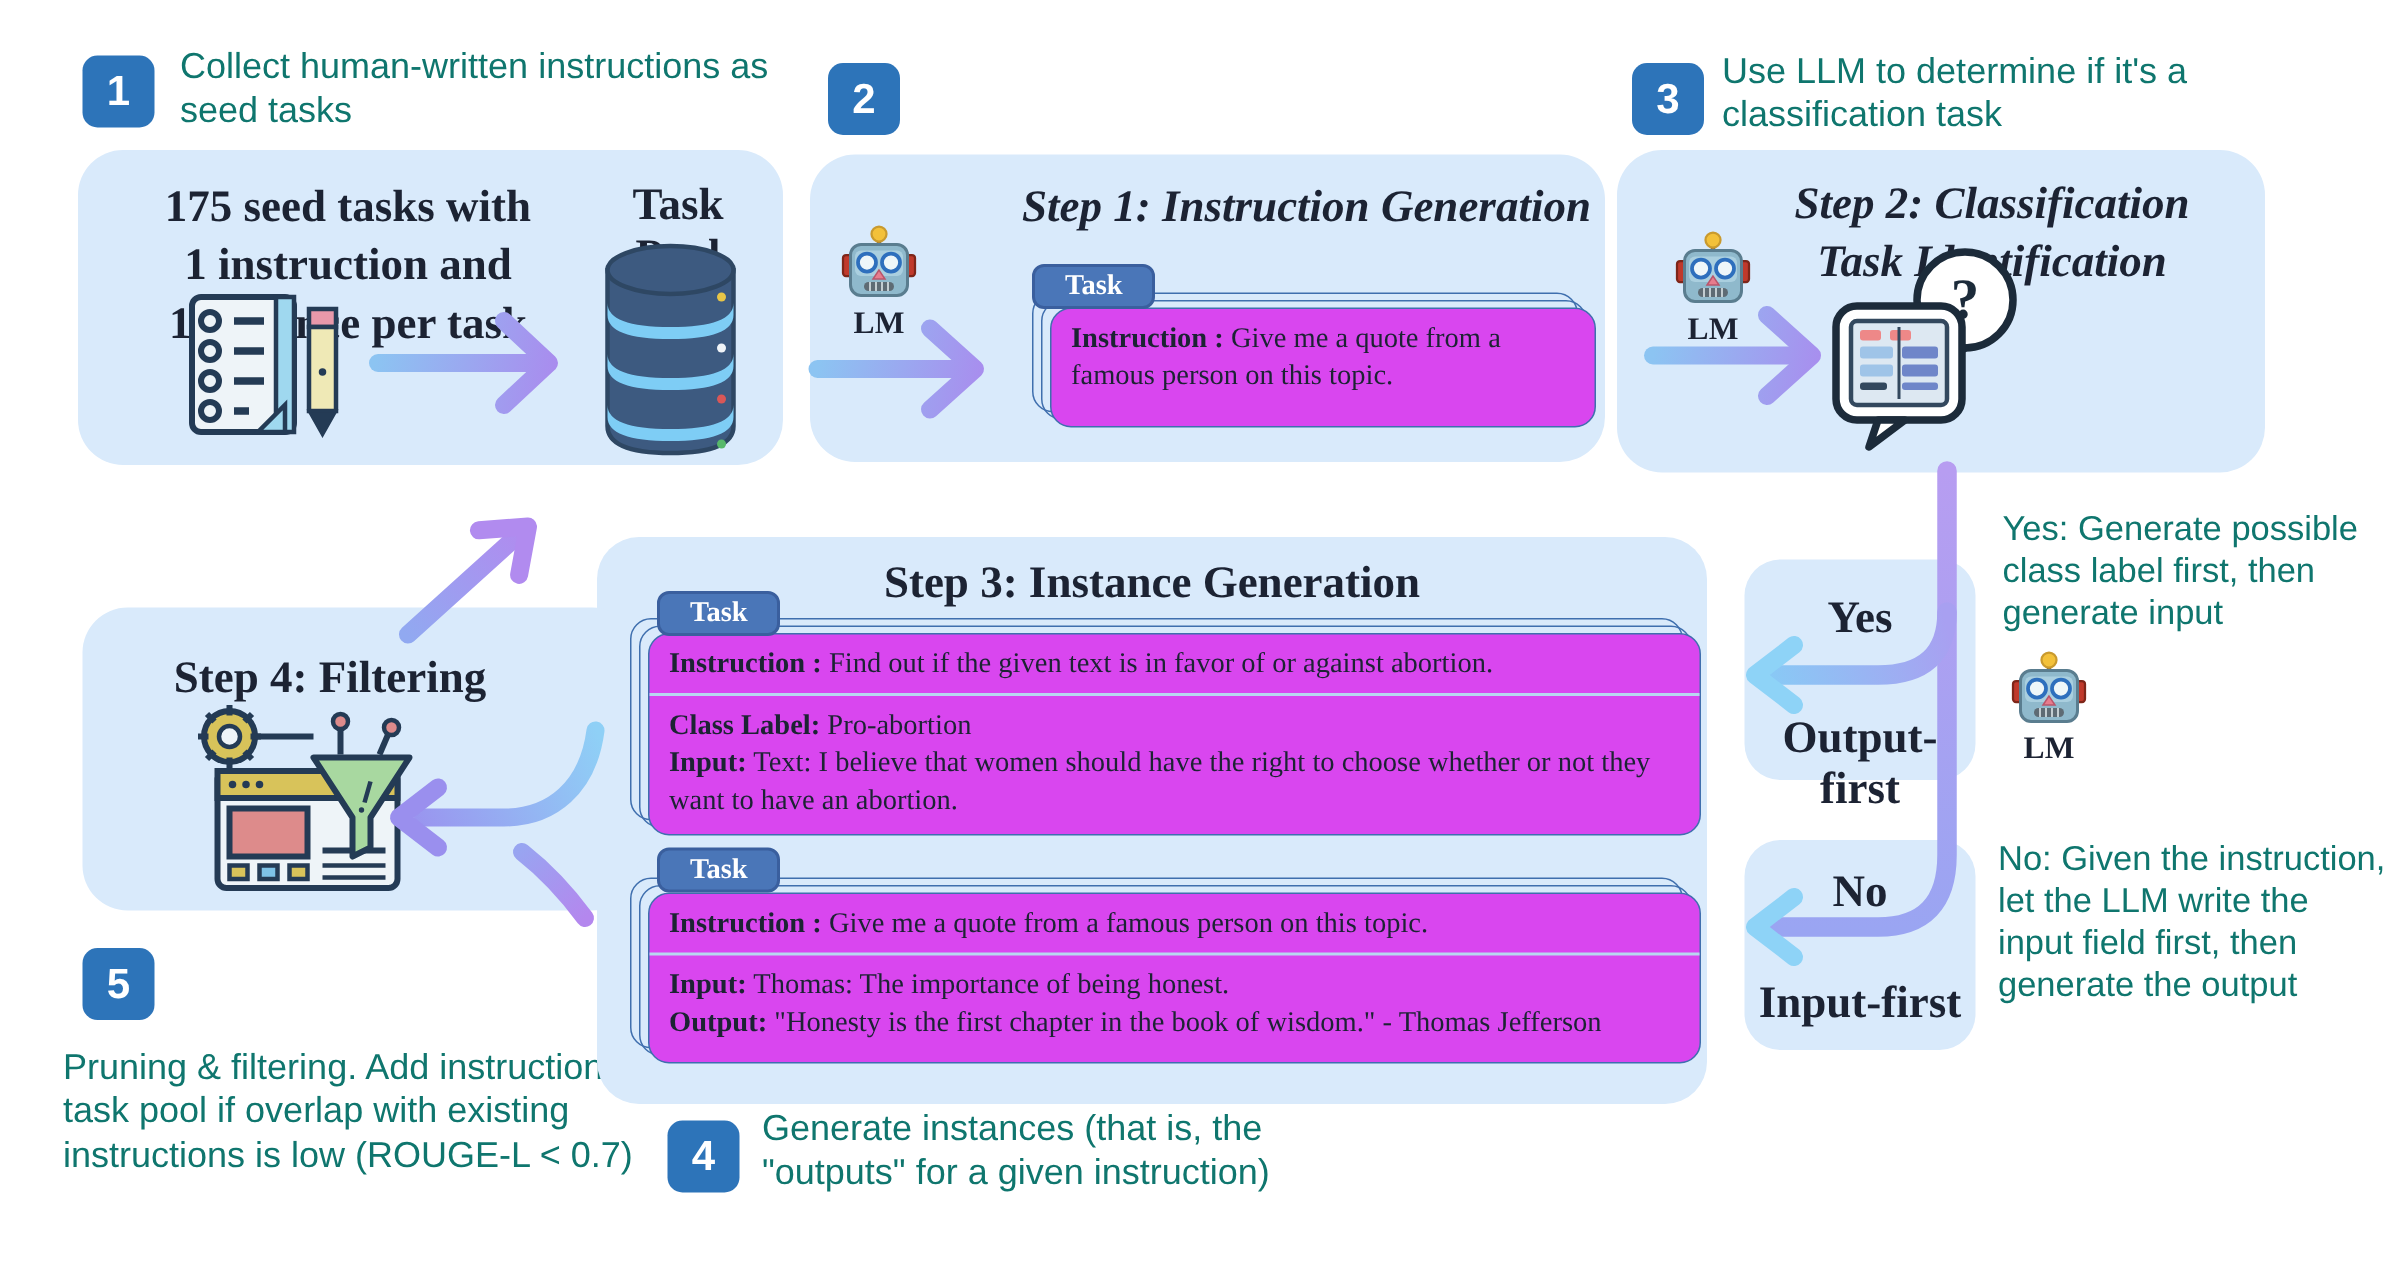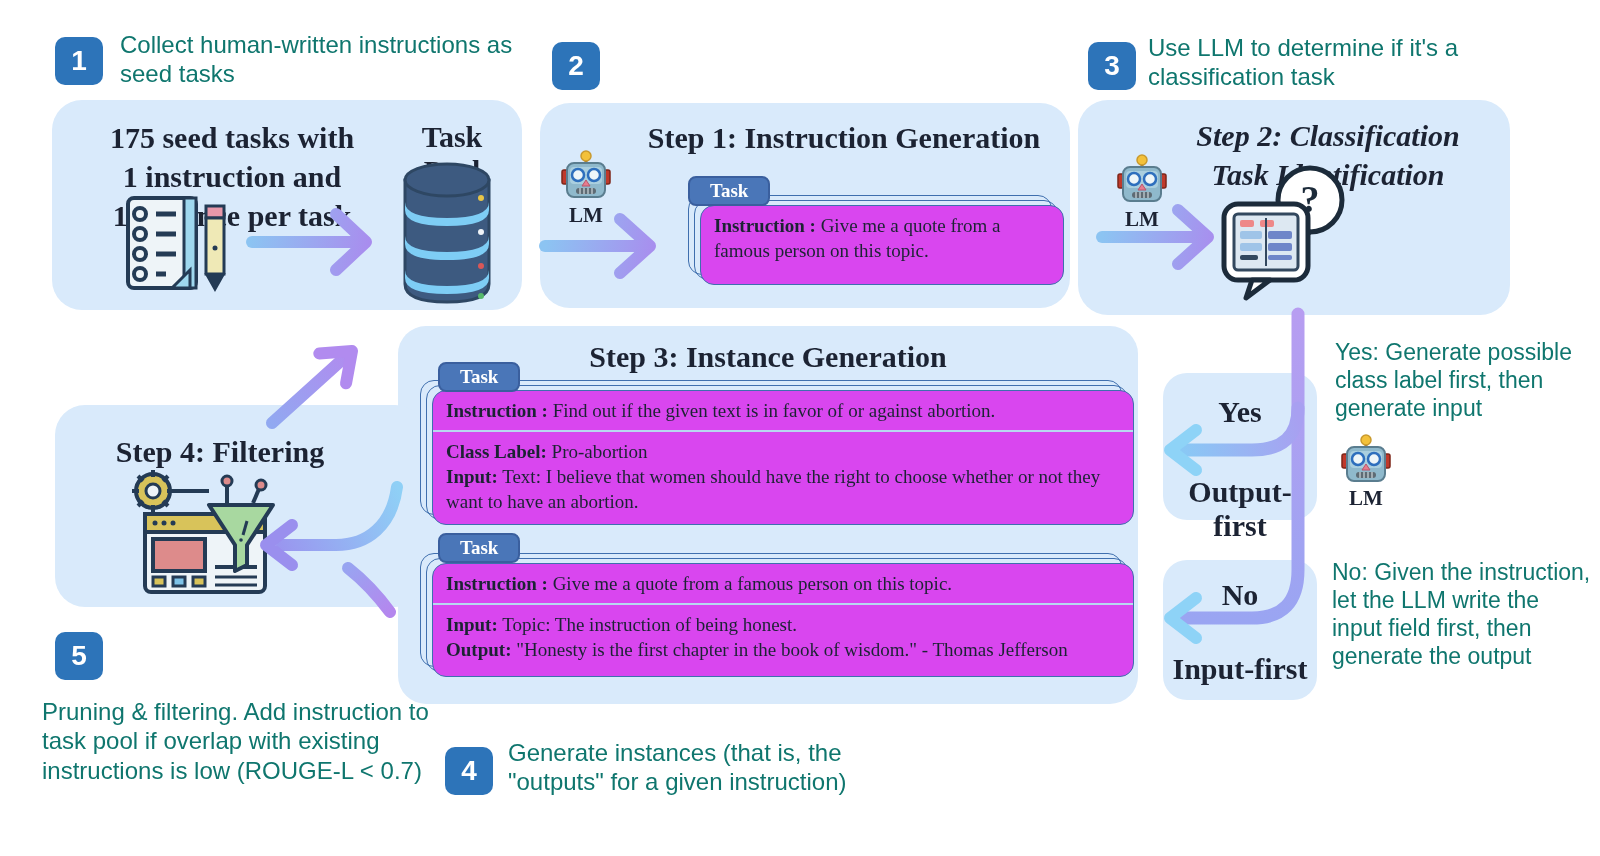--- a/index.html
+++ b/index.html
@@ -83,21 +83,21 @@
         <path d="M8,120 Q8,136 50,136 Q92,136 92,120 L92,112 Q92,128 50,128 Q8,128 8,112 Z" fill="#7ecdf5"></path>
         <circle cx="84" cy="40" r="3" fill="#e8c547"></circle>
         <circle cx="84" cy="74" r="3" fill="#f0f4f8"></circle>
         <circle cx="84" cy="108" r="3" fill="#d95757"></circle>
         <circle cx="84" cy="138" r="3" fill="#57b86a"></circle>
       </svg>
     </div>
   </div>
 
   <div class="box" style="left:540px;top:103px;width:530px;height:205px;">
-    <div class="sertitle" style="left:104px;top:18px;width:400px;">Step 1: Instruction Generation</div>
+    <div class="sertitle" style="left:131px;top:18px;width:400px;font-style:italic;">Step 1: Instruction Generation</div>
 
     <div class="icon" style="left:20px;top:45px;">
       <svg width="52" height="52" viewBox="0 0 52 52">
         <line x1="26" y1="10" x2="26" y2="16" stroke="#8a6d3b" stroke-width="3"></line>
         <circle cx="26" cy="8" r="5" fill="#f3c13a" stroke="#c99a2e" stroke-width="1.5"></circle>
         <rect x="2" y="22" width="6" height="14" rx="2" fill="#c0392b" stroke="#7e2619" stroke-width="1.5"></rect>
         <rect x="44" y="22" width="6" height="14" rx="2" fill="#c0392b" stroke="#7e2619" stroke-width="1.5"></rect>
         <rect x="7" y="15" width="38" height="34" rx="7" fill="#8fb9cc" stroke="#5a7d8f" stroke-width="2"></rect>
         <rect x="10" y="19" width="32" height="17" rx="4" fill="#aacfdf"></rect>
         <circle cx="18" cy="27" r="6" fill="#eef6f9" stroke="#2e6fbd" stroke-width="2.5"></circle>
@@ -162,21 +162,21 @@
         <rect x="50" y="69" width="24" height="8" rx="2" fill="#6f86c9"></rect>
         <rect x="22" y="81" width="22" height="8" rx="2" fill="#9fc4e8"></rect>
         <rect x="50" y="81" width="24" height="8" rx="2" fill="#6f86c9"></rect>
         <rect x="22" y="93" width="18" height="5" rx="2" fill="#33485e"></rect>
         <rect x="50" y="93" width="24" height="5" rx="2" fill="#6f86c9"></rect>
         <line x1="48" y1="56" x2="48" y2="104" stroke="#33485e" stroke-width="2"></line>
       </svg>
     </div>
   </div>
 
-  <div class="box" style="left:398px;top:326px;width:740px;height:378px;border-radius:28px;">
+  <div class="box" style="left:398px;top:358px;width:740px;height:378px;border-radius:28px;">
     <div class="sertitle" style="left:0;top:14px;width:740px;">Step 3: Instance Generation</div>
 
     <div class="tab" style="left:40px;top:36px;">Task</div>
     <div class="layer" style="left:22px;top:54px;width:700px;height:133px;"></div>
     <div class="layer" style="left:28px;top:59px;width:700px;height:133px;"></div>
     <div class="card" style="left:34px;top:64px;width:700px;height:133px;">
       <div class="cardsec">
         <p><b>Instruction :</b><span> Find out if the given text is in favor of or against abortion.</span></p>
       </div>
       <div class="carddiv"></div>
@@ -188,21 +188,21 @@
 
     <div class="tab" style="left:40px;top:207px;">Task</div>
     <div class="layer" style="left:22px;top:227px;width:700px;height:112px;"></div>
     <div class="layer" style="left:28px;top:232px;width:700px;height:112px;"></div>
     <div class="card" style="left:34px;top:237px;width:700px;height:112px;">
       <div class="cardsec">
         <p><b>Instruction :</b><span> Give me a quote from a famous person on this topic.</span></p>
       </div>
       <div class="carddiv"></div>
       <div class="cardsec">
-        <p><b>Input:</b><span> Topic: The instruction of being honest.</span></p>
+        <p><b>Input:</b><span> Thomas: The importance of being honest.</span></p>
         <p><b>Output:</b><span> "Honesty is the first chapter in the book of wisdom." - Thomas Jefferson</span></p>
       </div>
     </div>
   </div>
 
   <div class="box" style="left:55px;top:405px;width:330px;height:202px;padding-left:40px;">
     <div class="sertitle" style="left:0;top:30px;width:330px;">Step 4: Filtering</div>
     <div class="icon" style="left:68px;top:64px;">
       <svg width="185" height="130" viewBox="0 0 185 130">
         <g>

